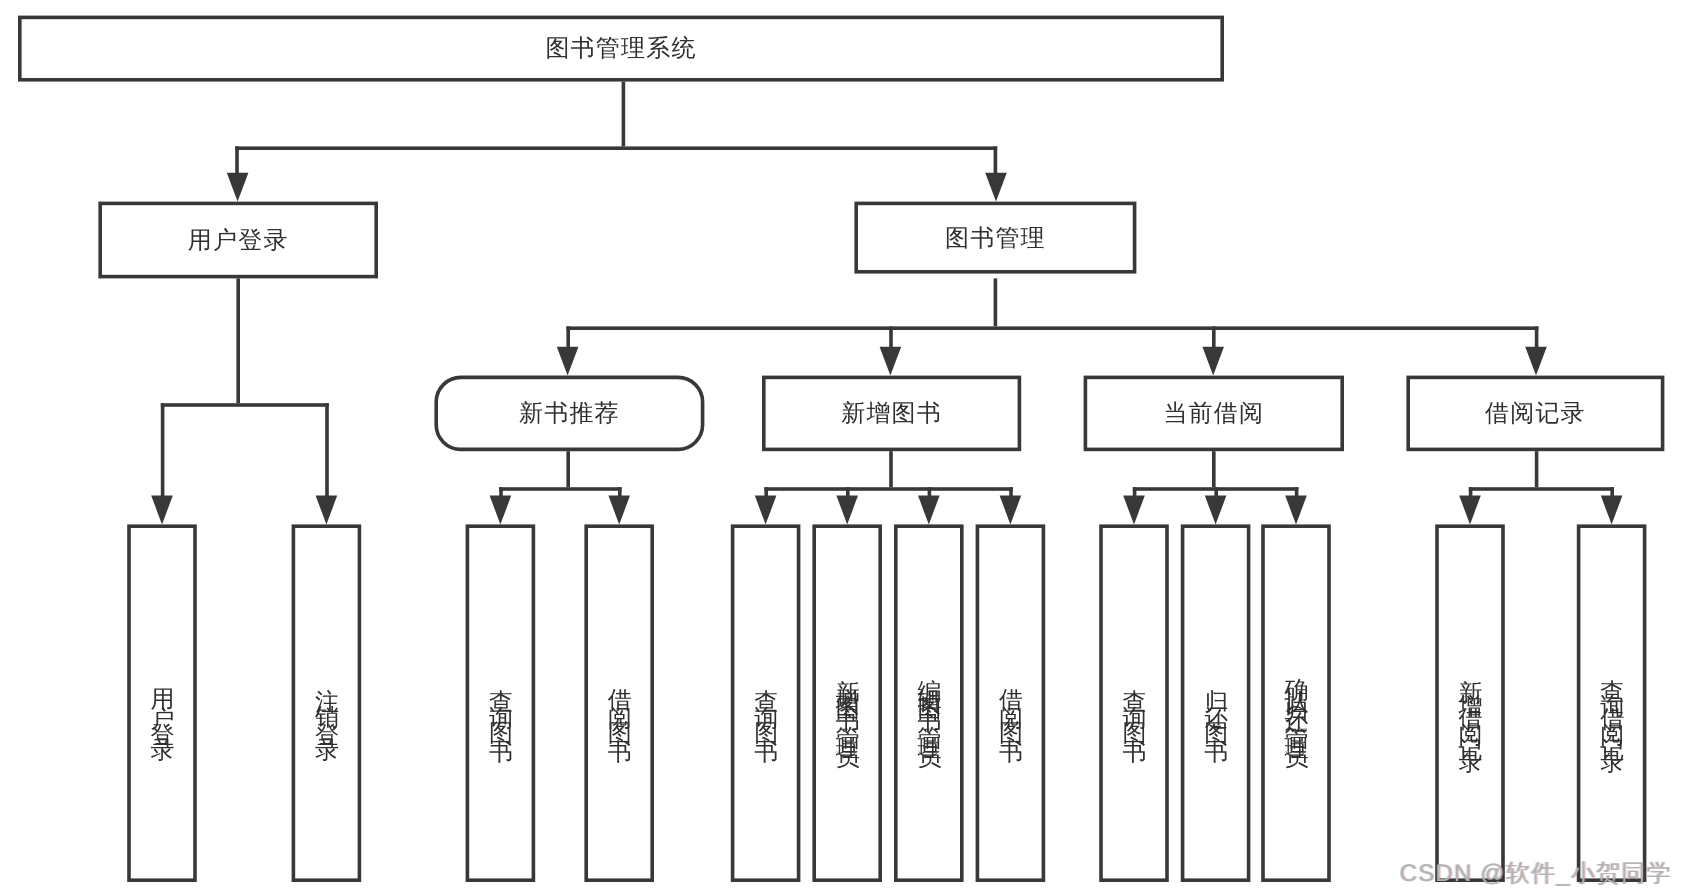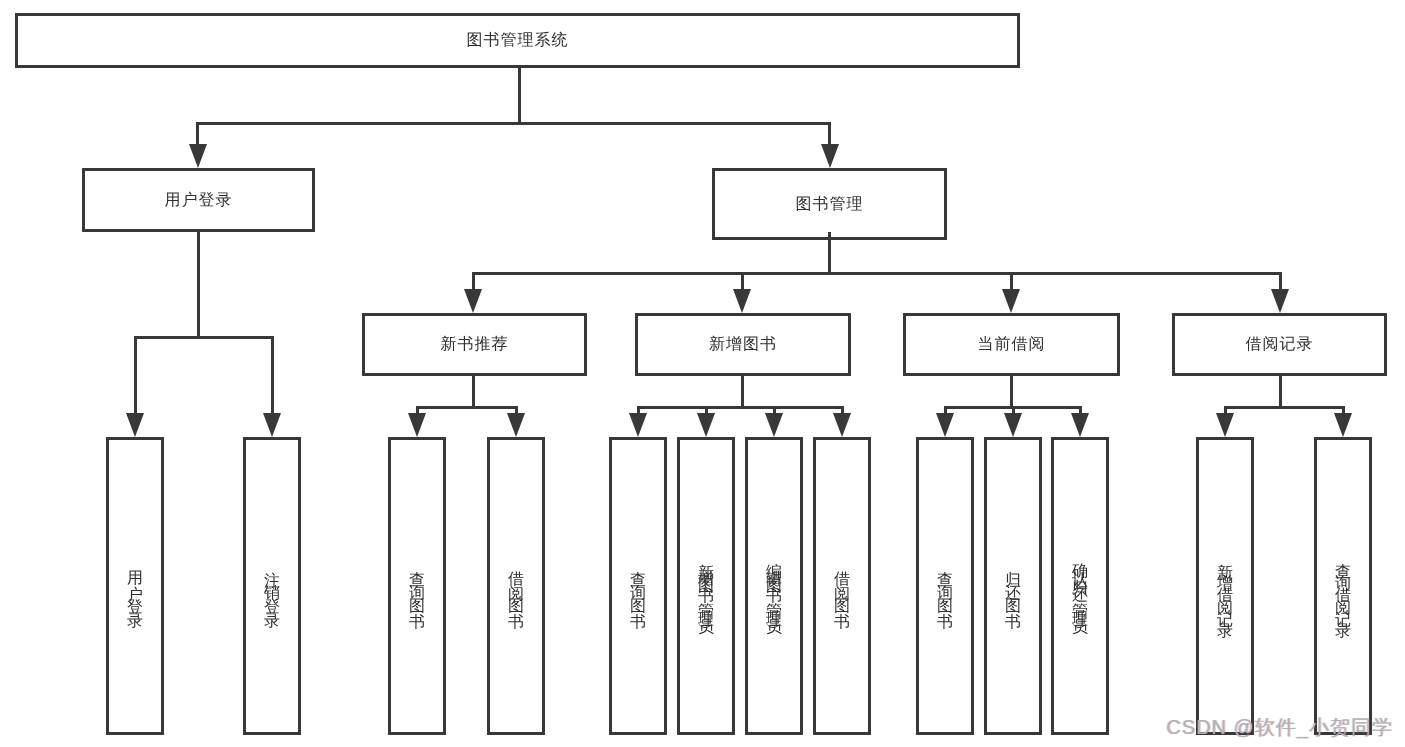--- a/index.html
+++ b/index.html
@@ -20,21 +20,21 @@
   .stage { position: absolute; inset: 0; }
   
   .b {
     position: absolute;
     box-sizing: border-box;
     border: 3px solid var(--line);
     background: #ffffff;
     display: flex;
     align-items: center;
     justify-content: center;
-    font-size: 16px;
+    font-size: 20px;
     letter-spacing: 1px;
     color: var(--text);
   }
   
   .vb span {
     writing-mode: vertical-rl;
     text-orientation: mixed;
     line-height: 1;
   }
   .ls4 { letter-spacing: 14px; }
@@ -70,21 +70,21 @@
   <div class="v" style="left:518px; top:68px; height:54px;"></div>
   <div class="h" style="left:196px; top:122px; width:635px;"></div>
   <div class="v" style="left:196px; top:122px; height:24px;"></div>
   <div class="a" style="left:189px; top:144px;"></div>
   <div class="v" style="left:828px; top:122px; height:24px;"></div>
   <div class="a" style="left:821px; top:144px;"></div>
 
   <div class="b" style="left:82px; top:168px; width:233px; height:64px;">
     <span>用户登录</span>
   </div>
-  <div class="b" style="left:712px; top:168px; width:235px; height:72px;">
+  <div class="b" style="left:712px; top:168px; width:235px; height:60px;">
     <span>图书管理</span>
   </div>
 
   <div class="v" style="left:197px; top:232px; height:104px;"></div>
   <div class="h" style="left:134px; top:336px; width:140px;"></div>
   <div class="v" style="left:134px; top:336px; height:80px;"></div>
   <div class="a" style="left:126px; top:413px;"></div>
   <div class="v" style="left:271px; top:336px; height:80px;"></div>
   <div class="a" style="left:263px; top:413px;"></div>
 
@@ -92,21 +92,21 @@
   <div class="h" style="left:472px; top:272px; width:810px;"></div>
   <div class="v" style="left:472px; top:272px; height:19px;"></div>
   <div class="a" style="left:464px; top:289px;"></div>
   <div class="v" style="left:741px; top:272px; height:19px;"></div>
   <div class="a" style="left:733px; top:289px;"></div>
   <div class="v" style="left:1010px; top:272px; height:19px;"></div>
   <div class="a" style="left:1002px; top:289px;"></div>
   <div class="v" style="left:1279px; top:272px; height:19px;"></div>
   <div class="a" style="left:1271px; top:289px;"></div>
 
-  <div class="b" style="left:362px; top:313px; width:225px; height:63px;">
+  <div class="b" style="left:362px; top:313px; width:225px; height:63px;border-radius:22px;">
     <span>新书推荐</span>
   </div>
   <div class="b" style="left:635px; top:313px; width:216px; height:63px;">
     <span>新增图书</span>
   </div>
   <div class="b" style="left:1172px; top:313px; width:215px; height:63px;">
     <span>借阅记录</span>
   </div>
   <div class="b" style="left:903px; top:313px; width:217px; height:63px;">
     <span>当前借阅</span>

